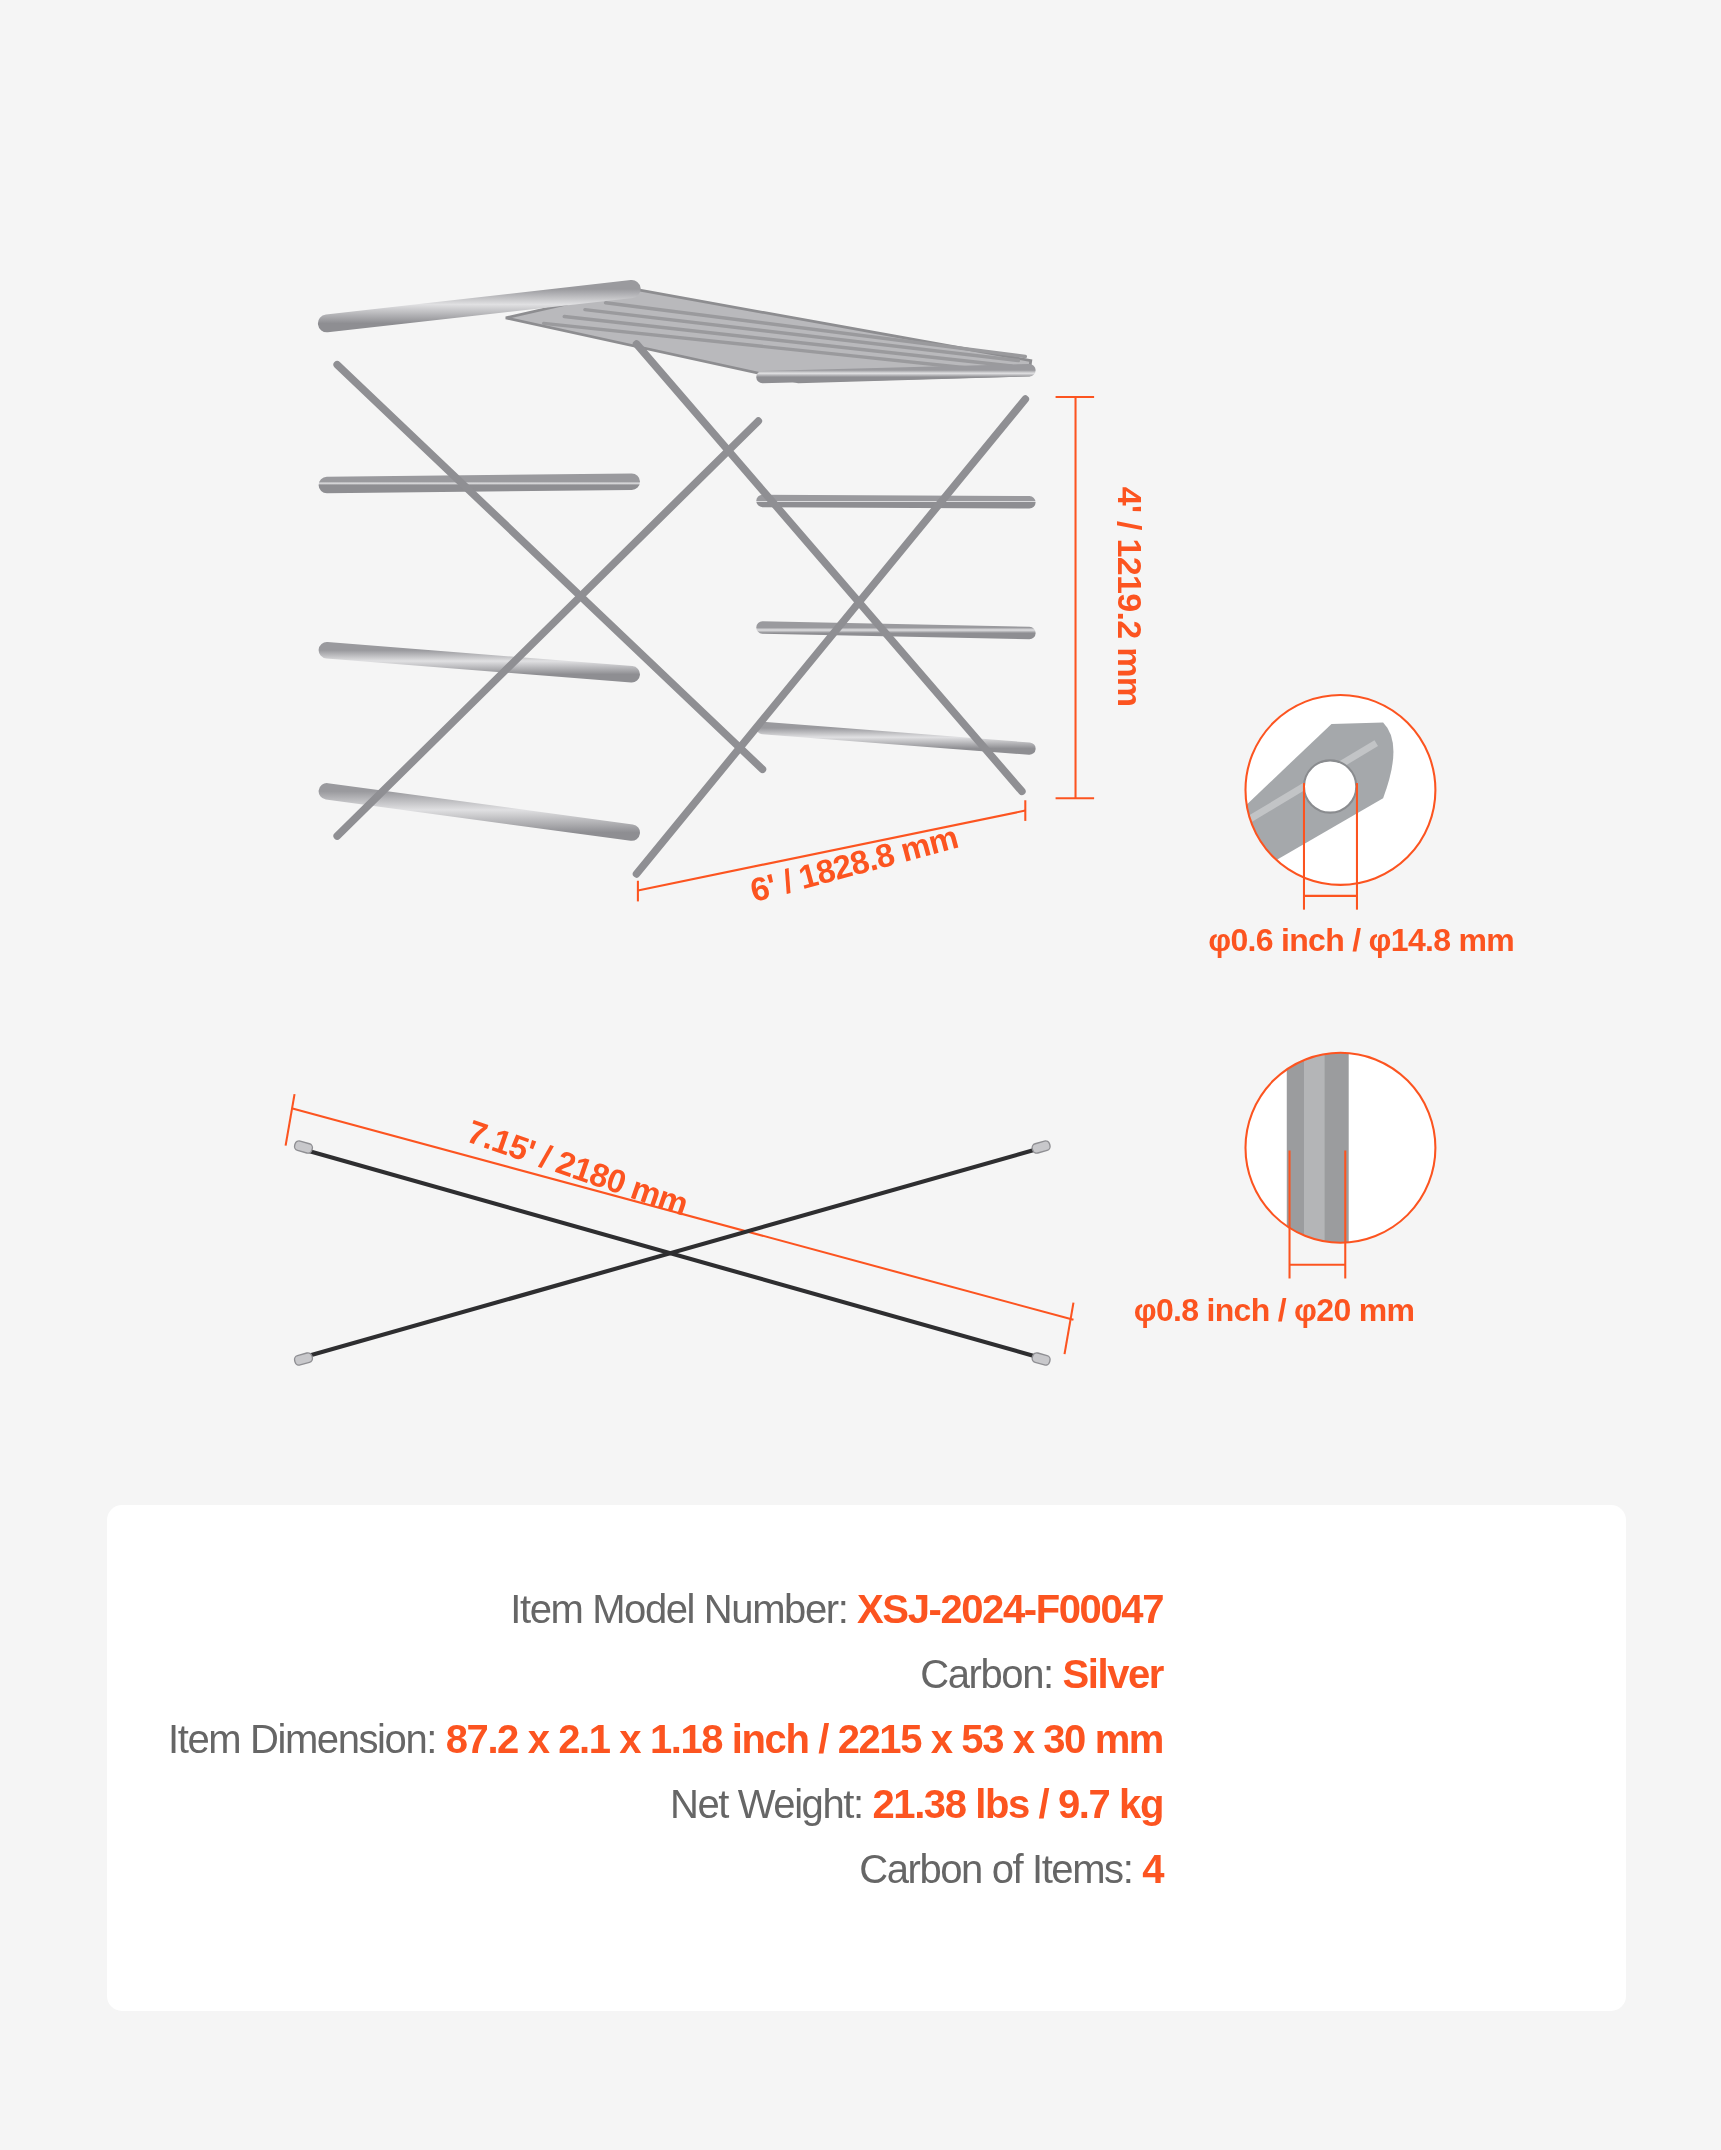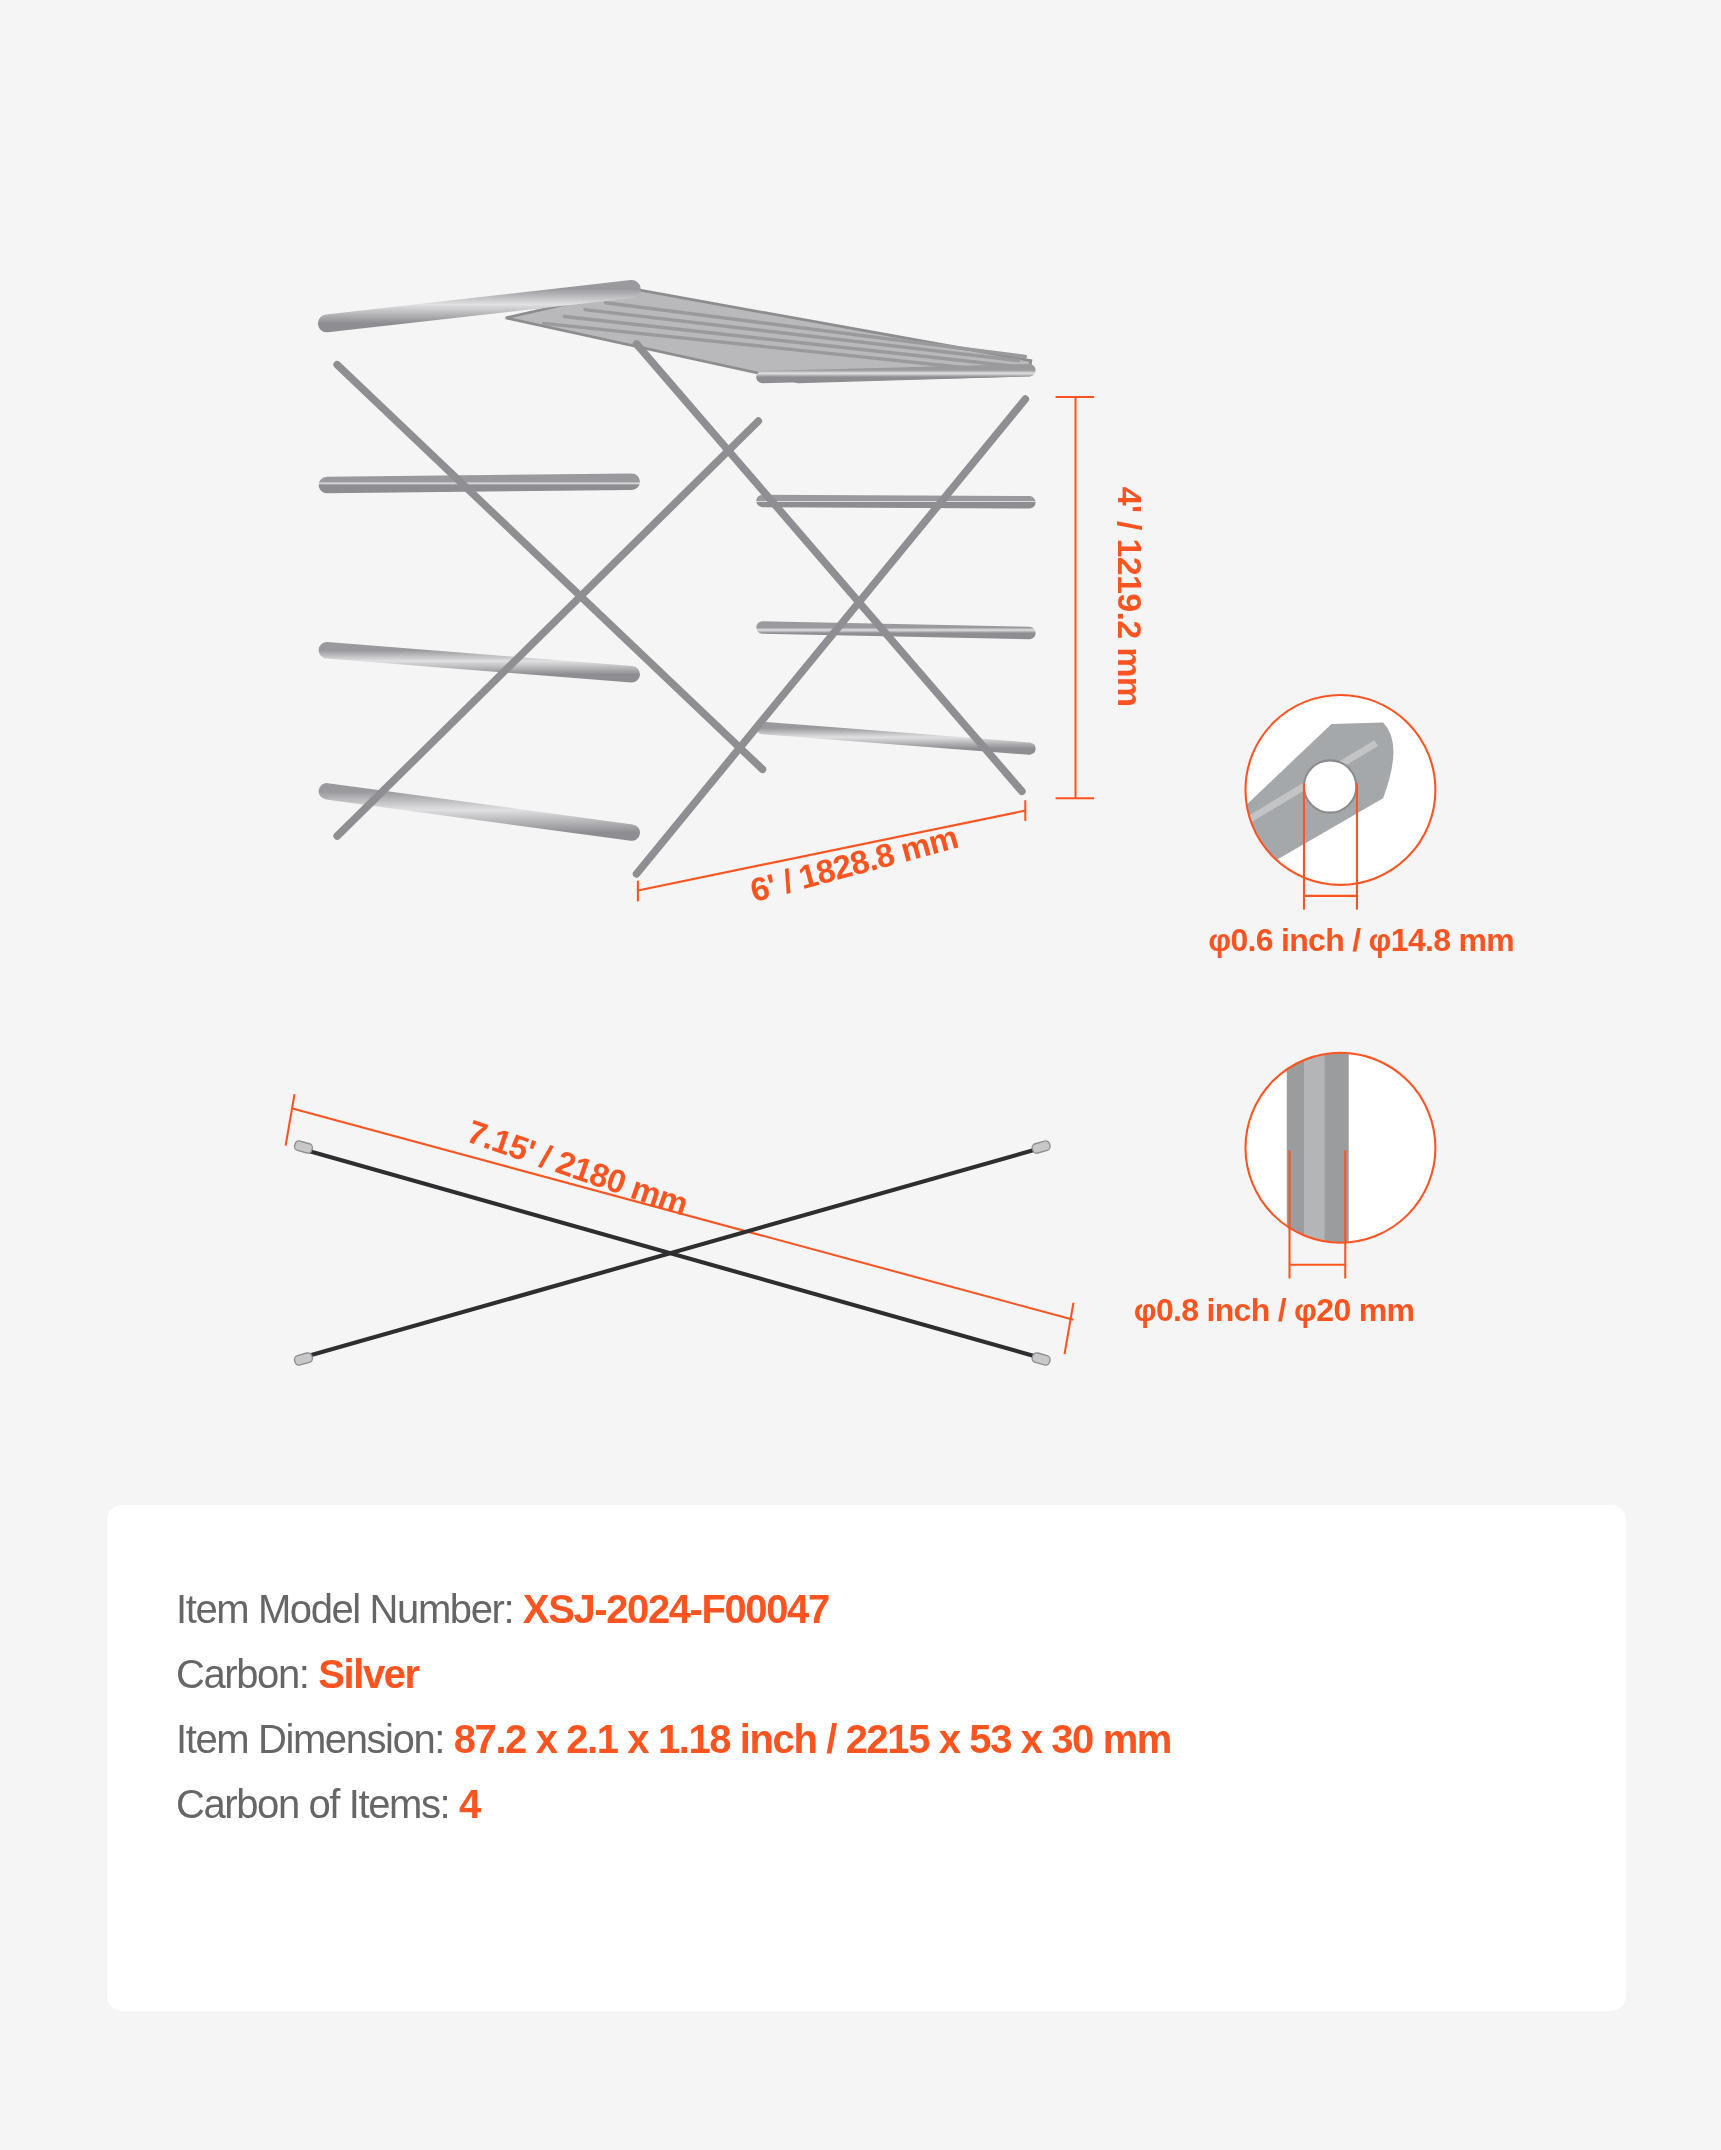--- a/index.html
+++ b/index.html
@@ -27,21 +27,21 @@
   .dim-hole   { left: 1142px; top: 922px; font-size: 32px; width: 372px; text-align: right; }
   .dim-tube   { left: 1088px; top: 1292px; font-size: 32px; width: 372px; text-align: center; }
 
   .spec-card {
     position: absolute;
     left: 107px; top: 1505px;
     width: 1519px; height: 506px;
     background: #ffffff;
     border-radius: 15px;
   }
-  .spec-list { position: absolute; left: 69px; top: 72px; margin: 0; padding: 0; list-style: none; }
+  .spec-list { position: absolute; left: 61px; top: 72px; margin: 0; padding: 0; list-style: none; text-align: right; }
   .spec-row {
     height: 65px; line-height: 65px;
     font-size: 40px;
     letter-spacing: -1.4px;
     white-space: nowrap;
   }
   .spec-label { color: #666666; font-weight: normal; }
   .spec-value { color: #fc5420; font-weight: bold; }
 </style>
 </head>
@@ -166,17 +166,20 @@
     <li class="spec-row">
       <span class="spec-label">Item Model Number: </span><span class="spec-value">XSJ-2024-F00047</span>
     </li>
     <li class="spec-row">
       <span class="spec-label">Carbon: </span><span class="spec-value">Silver</span>
     </li>
     <li class="spec-row">
       <span class="spec-label">Item Dimension: </span><span class="spec-value">87.2 x 2.1 x 1.18 inch / 2215 x 53 x 30 mm</span>
     </li>
     <li class="spec-row">
+      <span class="spec-label">Net Weight: </span><span class="spec-value">21.38 lbs / 9.7 kg</span>
+    </li>
+    <li class="spec-row">
       <span class="spec-label">Carbon of Items: </span><span class="spec-value">4</span>
     </li>
   </ul>
 </div>
 
 
 </body></html>

